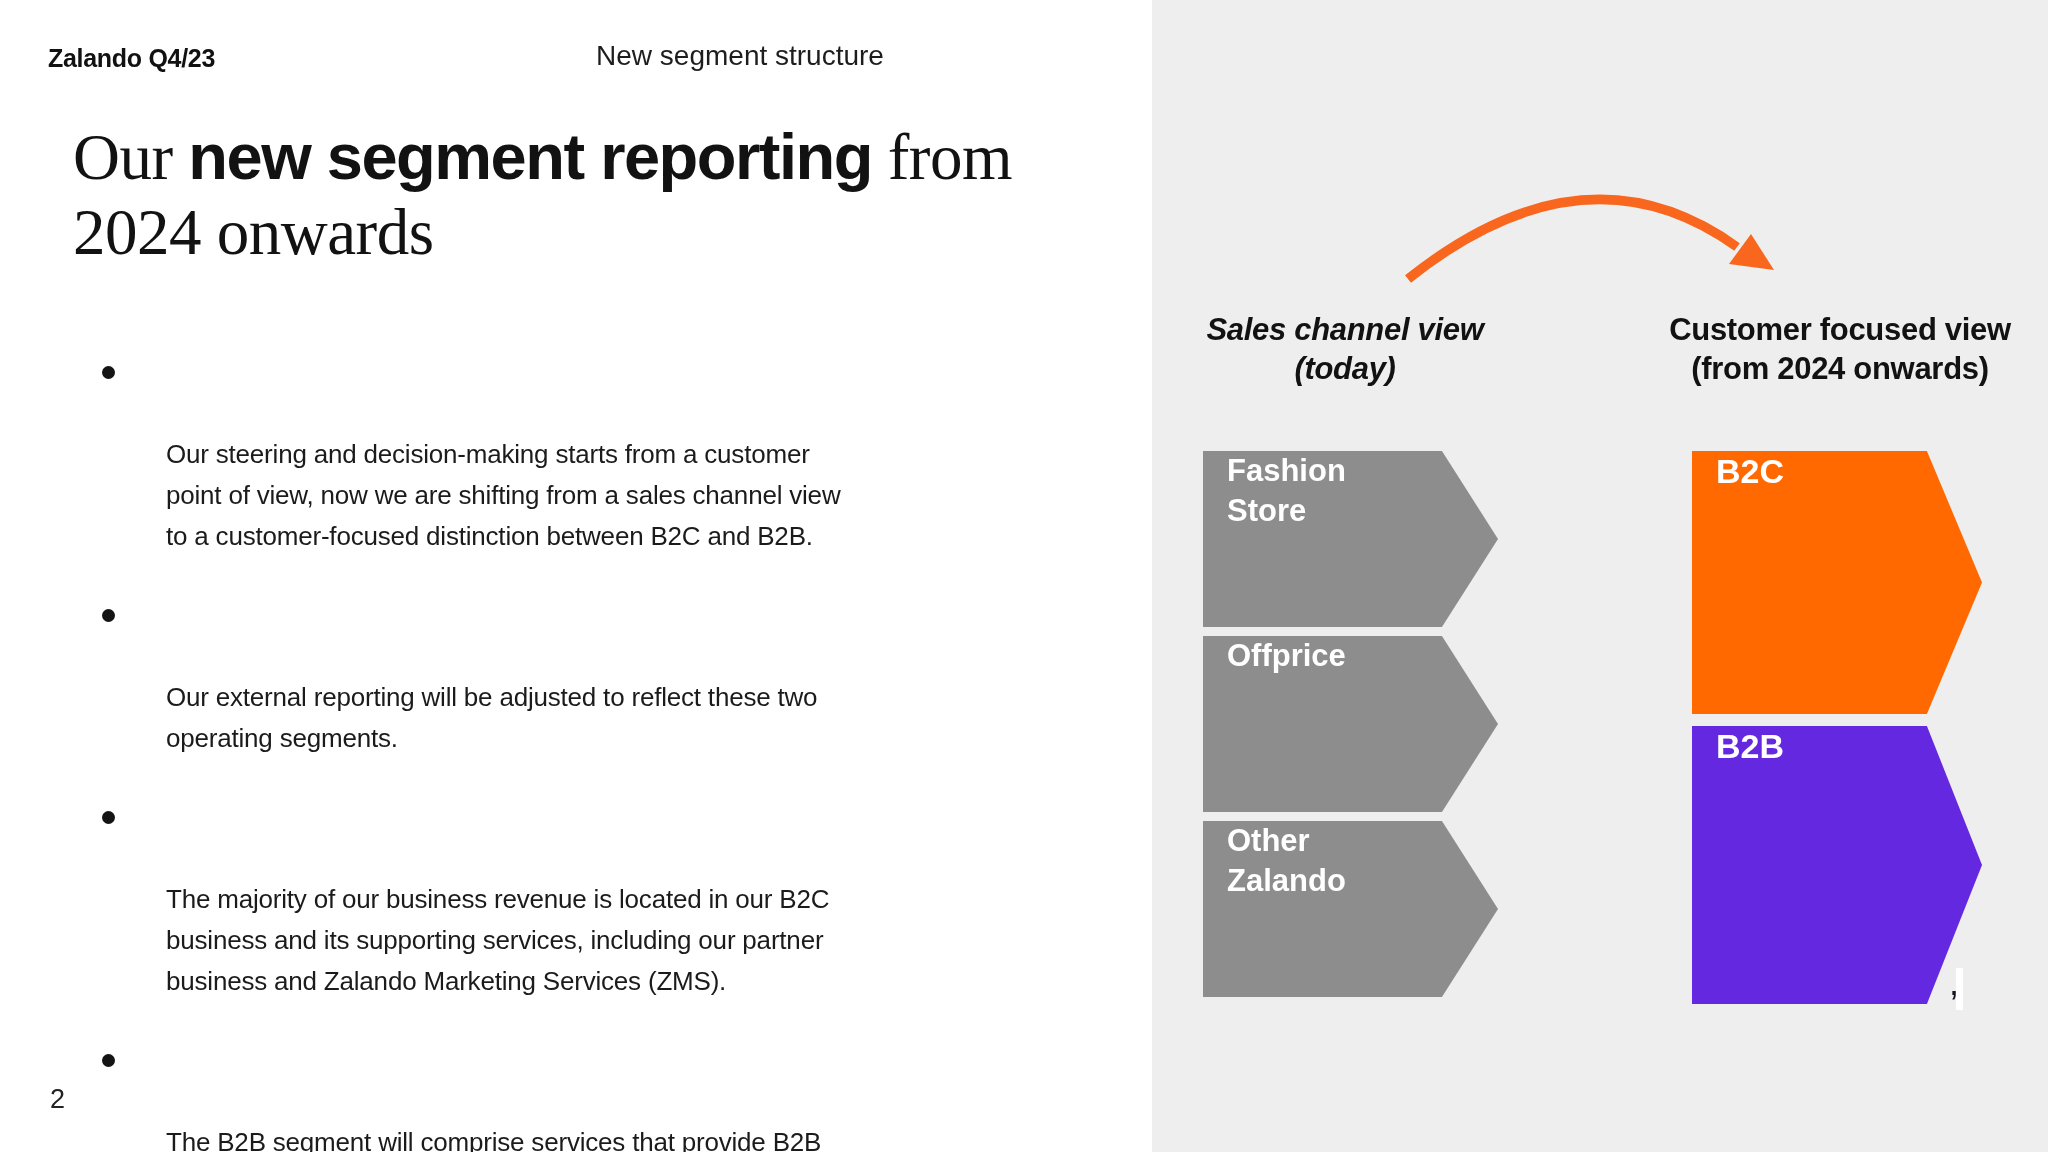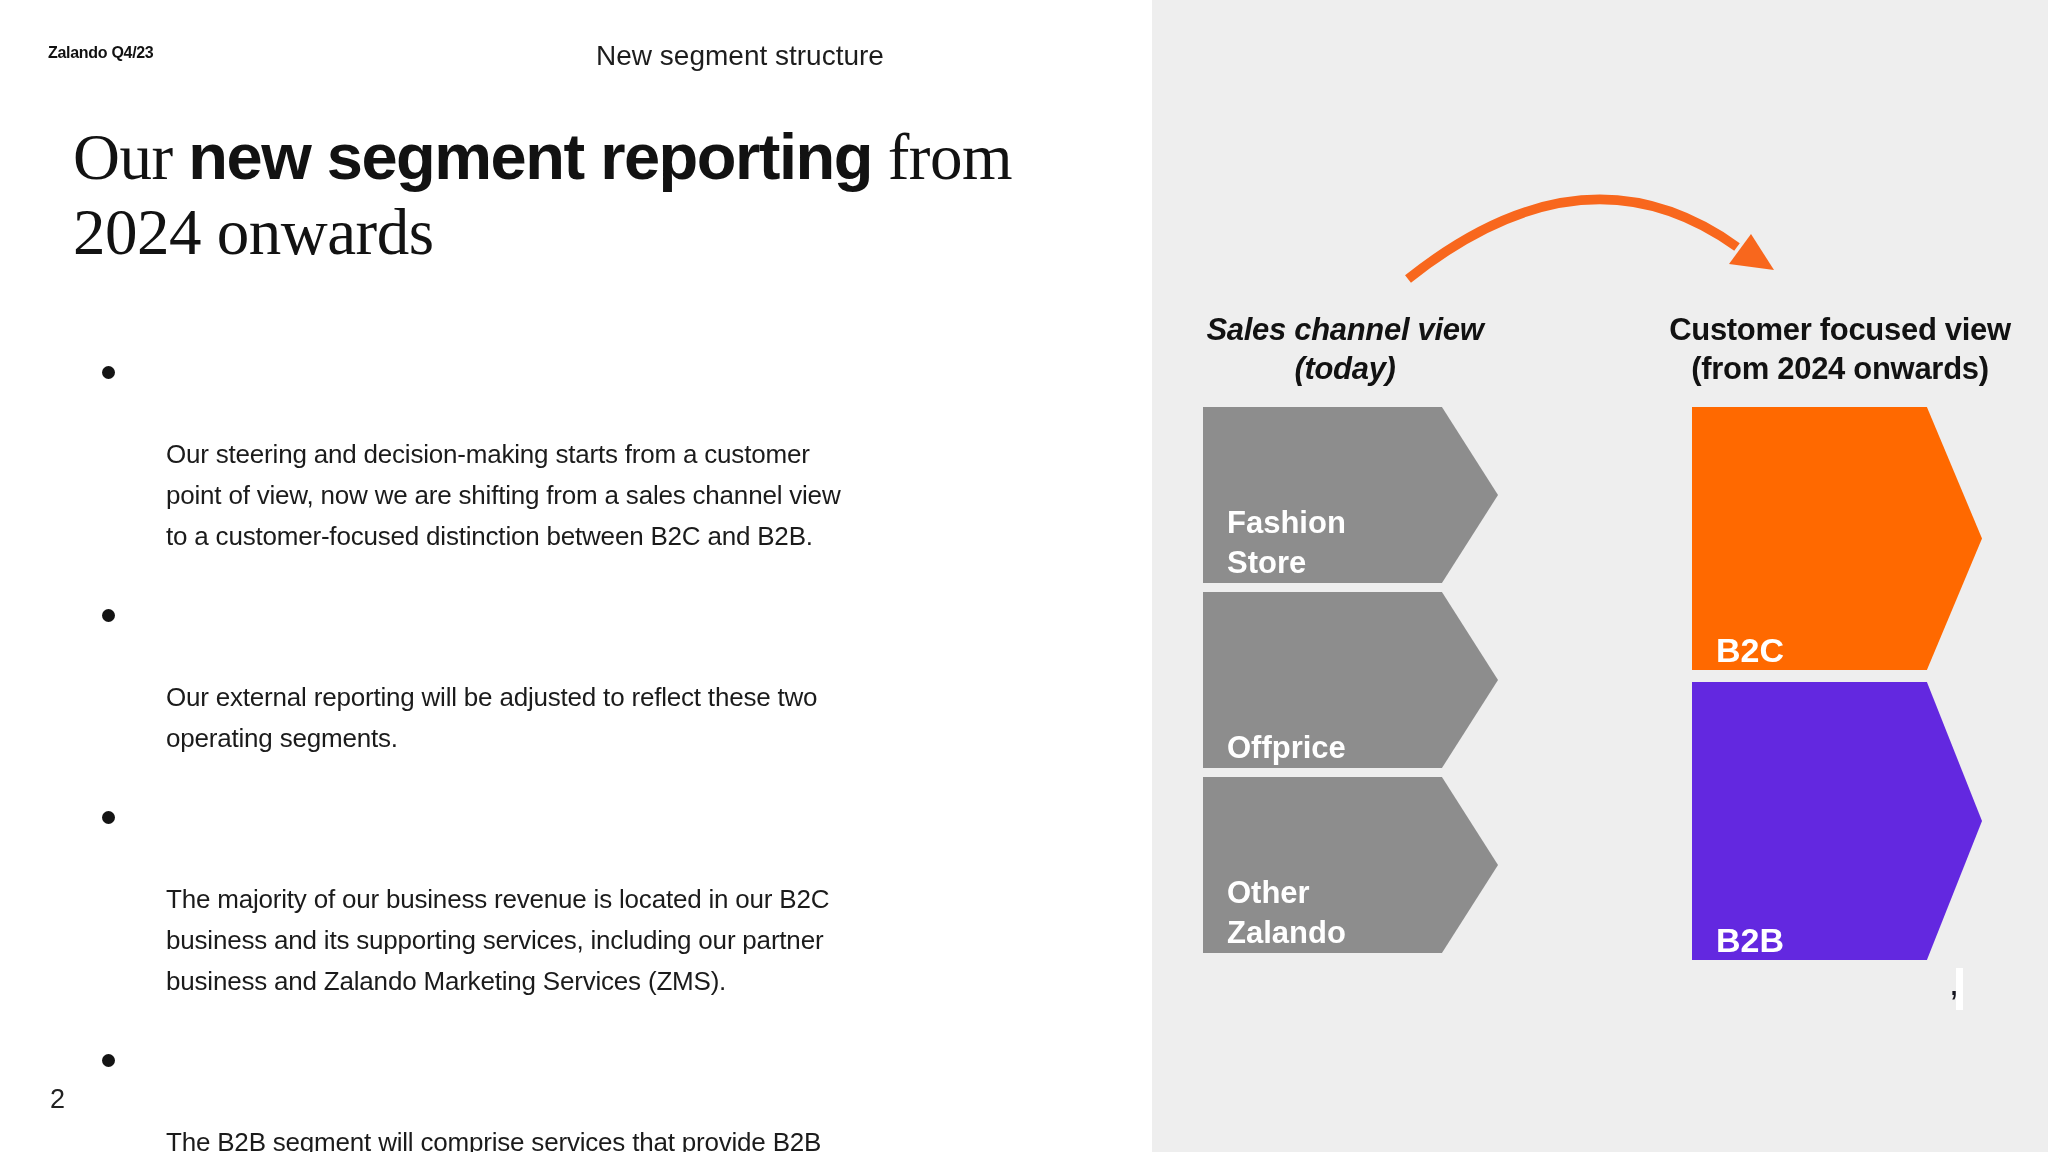--- a/index.html
+++ b/index.html
@@ -7,21 +7,21 @@
     width:2048px;height:1152px;position:relative;overflow:hidden;
     background:#ffffff;
     font-family:"Liberation Sans", sans-serif;
     color:#161616;
   }
   .abs{position:absolute;}
 
   
   .eyebrow{
     left:48px;top:44px;
-    font-size:16px;font-weight:700;letter-spacing:-0.3px;color:#111;
+    font-size:25px;font-weight:700;letter-spacing:-0.3px;color:#111;
   }
   .center-head{
     left:560px;top:40px;width:360px;text-align:center;
     font-family:Liberation Sans, sans-serif;
     font-size:28px;font-weight:400;color:#1d1d1d;
   }
   h1.title{
     left:62px;top:108px;width:1060px;margin:11px;
     font-family:"Liberation Serif", serif;
     font-weight:400;font-size:65px;line-height:75px;color:#121212;
@@ -52,23 +52,23 @@
 
   .colhead{
     top:310px;text-align:center;
     font-size:31px;font-weight:700;line-height:39px;color:#121212;
     white-space:pre-line;letter-spacing:-0.3px;
   }
   .colhead.left{left:1170px;width:350px;font-style:italic;}
   .colhead.right{left:1655px;width:370px;}
 
   .chev{
-    display:flex;flex-direction:column;justify-content:flex-end;
+    display:flex;flex-direction:column;justify-content:flex-start;
     clip-path:polygon(0% 0%, 81% 0%, 100% 50%, 81% 100%, 0% 100%);
-    color:#ffffff;font-weight:700;
+    color:#ffffff;font-weight:700;margin-top:44px;
   }
   .chev .lbl{padding-left:24px;max-width:160px;line-height:40px;white-space:normal;}
   .chev.gray{left:1203px;width:295px;height:176px;background:var(--gray_shape,#8d8d8d);font-size:31px;}
   .chev.c1{top:407px;}
   .chev.c2{top:592px;}
   .chev.c3{top:777px;}
   .chev.b2c{left:1692px;top:407px;width:290px;height:263px;background:var(--orange,#ff6900);font-size:34px;}
   .chev.b2b{left:1692px;top:682px;width:290px;height:278px;background:var(--purple,#6328e0);font-size:34px;}
 
   .cursor-bar{left:1956px;top:968px;width:7px;height:42px;background:#ffffff;}

